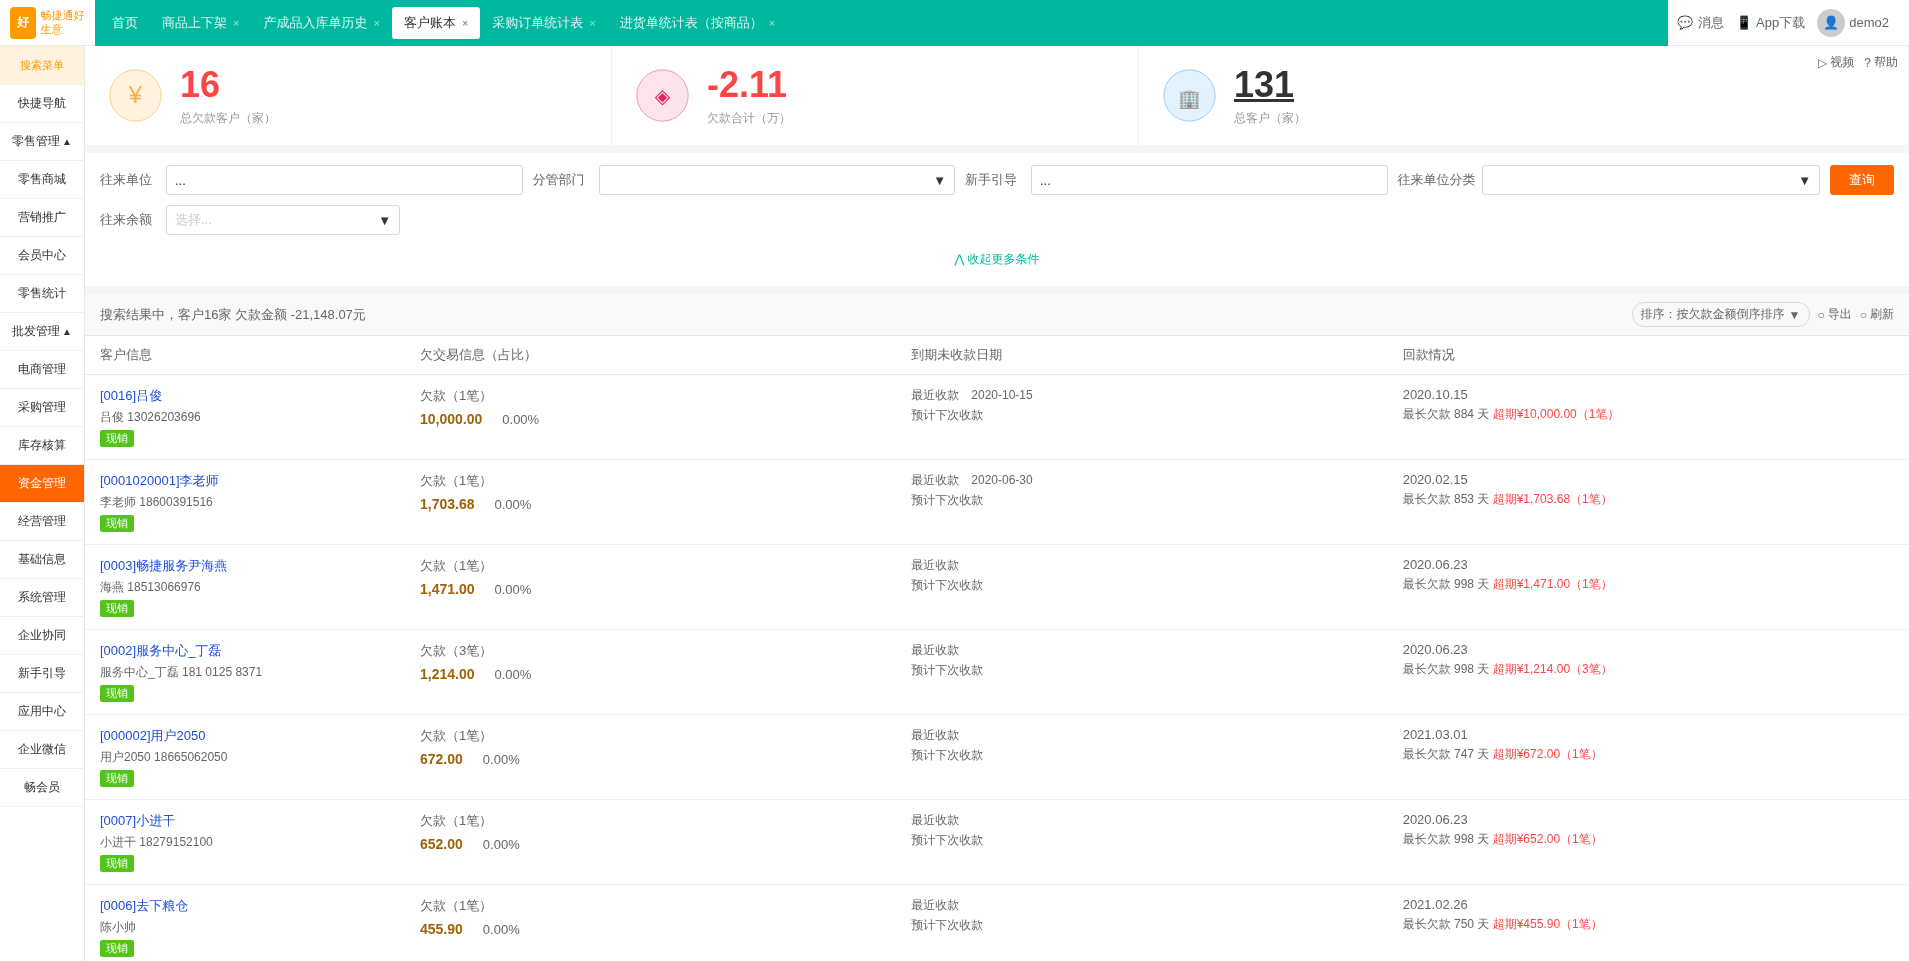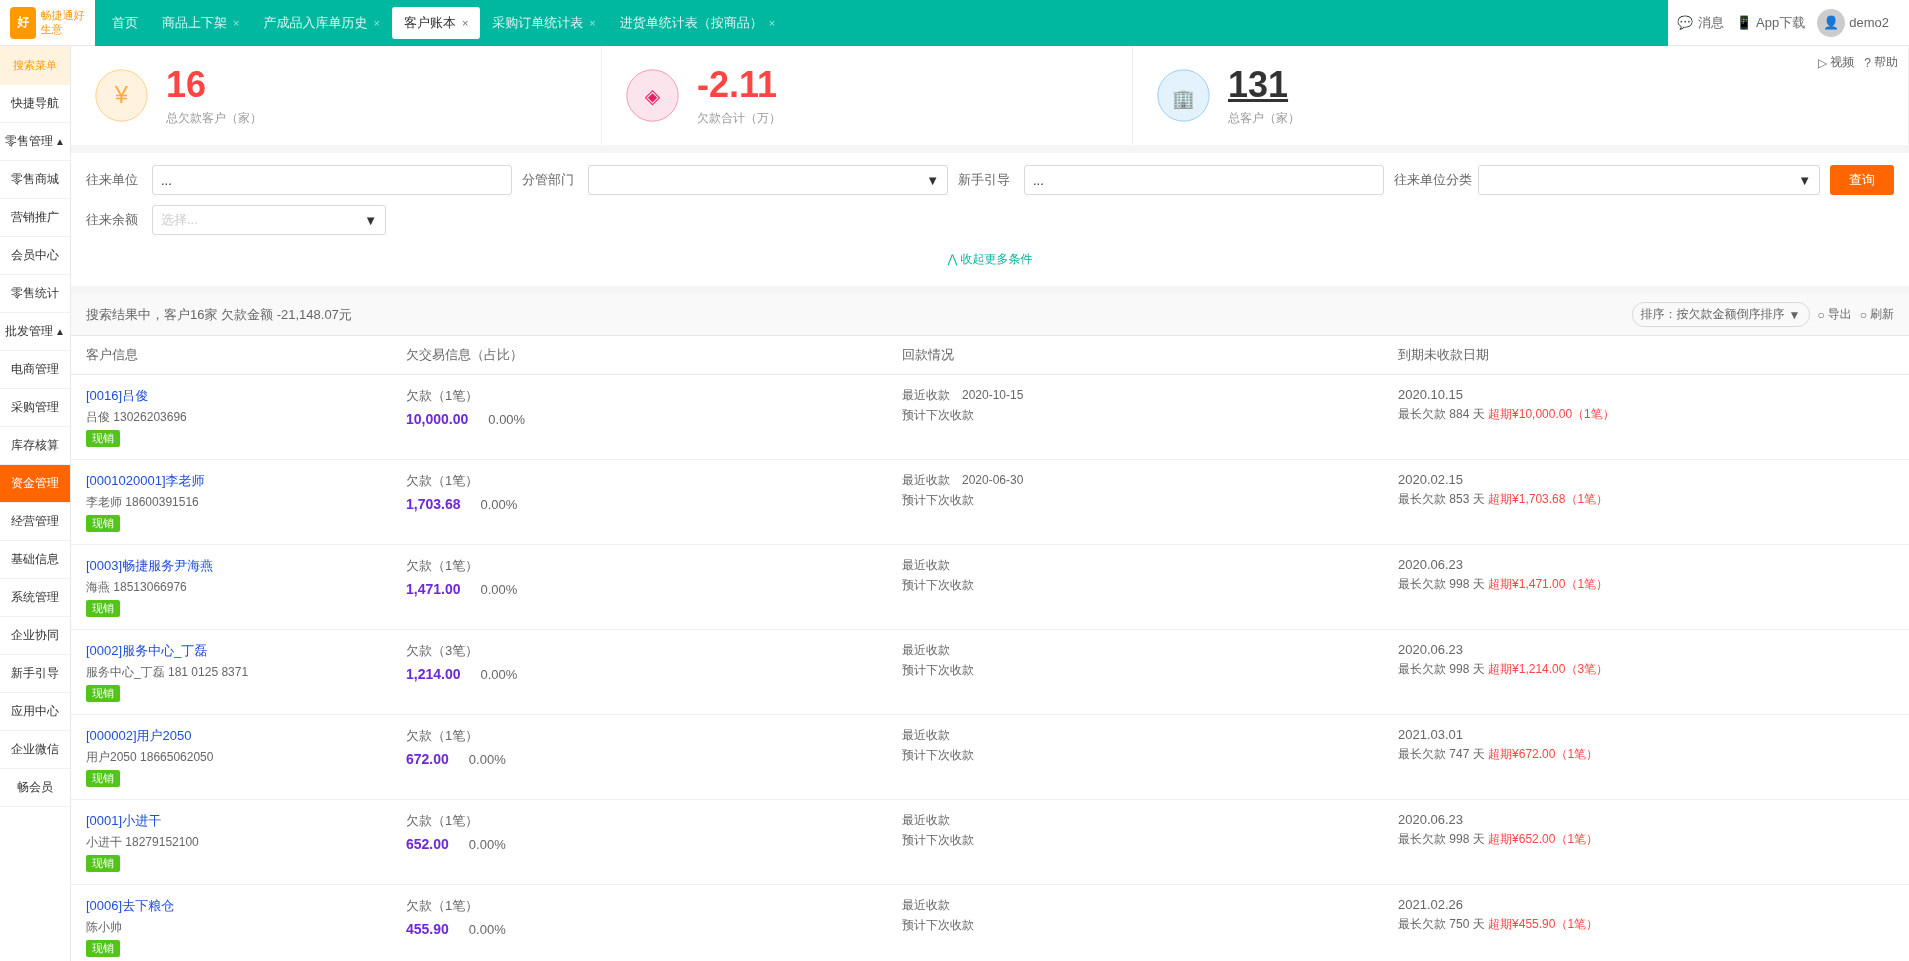--- a/index.html
+++ b/index.html
@@ -13,21 +13,21 @@
     .tab-bar { display: flex; align-items: center; flex: 1; background: #00b8a0; height: 46px; padding: 0 5px; }
     .tab-item { display: flex; align-items: center; padding: 0 12px; height: 32px; color: rgba(255,255,255,0.85); cursor: pointer; font-size: 13px; border-radius: 3px; white-space: nowrap; }
     .tab-item.active { background: #fff; color: #333; }
     .tab-item .close-x { margin-left: 6px; font-size: 11px; opacity: 0.7; }
     .top-right { display: flex; align-items: center; gap: 12px; padding: 0 10px; }
     .top-right-item { display: flex; align-items: center; gap: 4px; font-size: 13px; color: #666; cursor: pointer; }
     .avatar { width: 28px; height: 28px; border-radius: 50%; background: #ccc; overflow: hidden; display: flex; align-items: center; justify-content: center; }
     
     
     .layout { display: flex; height: calc(100vh - 46px); }
-    .sidebar { width: 71px; background: #fff; border-right: 1px solid #e8e8e8; display: flex; flex-direction: column; overflow-y: auto; }
+    .sidebar { width: 85px; background: #fff; border-right: 1px solid #e8e8e8; display: flex; flex-direction: column; overflow-y: auto; }
     .sidebar-search { padding: 8px 5px; background: #fff3e0; cursor: pointer; }
     .sidebar-item { padding: 10px 5px; text-align: center; cursor: pointer; font-size: 12px; color: #333; border-bottom: 1px solid #f0f0f0; }
     .sidebar-item.active { background: #ff6600; color: #fff; }
     .sidebar-item .arrow { font-size: 10px; margin-left: 2px; }
     
     
     .main-content { flex: 1; overflow-y: auto; background: #f5f5f5; }
     
     
     .stats-row { display: flex; background: #fff; margin-bottom: 8px; }
@@ -64,21 +64,21 @@
     .table-header { display: grid; grid-template-columns: 320px 1fr 1fr 1fr; padding: 10px 15px; border-bottom: 1px solid #e8e8e8; font-size: 13px; color: #666; font-weight: 500; }
     .table-row { display: grid; grid-template-columns: 320px 1fr 1fr 1fr; padding: 12px 15px; border-bottom: 1px solid #f0f0f0; align-items: start; }
     
     
     .customer-name { color: #1d4ed8; cursor: pointer; font-size: 13px; margin-bottom: 4px; }
     .customer-detail { font-size: 12px; color: #666; margin-bottom: 4px; }
     .customer-tag { display: inline-block; background: #52c41a; color: white; font-size: 11px; padding: 1px 6px; border-radius: 2px; }
     
     
     .debt-count { font-size: 13px; color: #666; margin-bottom: 6px; }
-    .debt-amount { color: #6d28d9; font-size: 14px; font-weight: bold; }
+    .debt-amount { color: #a16207; font-size: 14px; font-weight: bold; }
     .debt-ratio { font-size: 13px; color: #666; margin-left: 10px; }
     .debt-row { display: flex; align-items: baseline; gap: 10px; }
     
     
     .recovery-item { font-size: 12px; color: #666; margin-bottom: 3px; }
     
     
     .overdue-date { font-size: 13px; color: #666; margin-bottom: 4px; }
     .overdue-days { font-size: 12px; color: #666; }
     .overdue-amount { color: #ff4444; cursor: pointer; font-size: 12px; }
@@ -259,22 +259,22 @@
           <span>○</span>
           <span>刷新</span>
         </div>
       </div>
     </div>
 
     <div class="table-container">
       <div class="table-header" id="table-header">
           <div>客户信息</div>
           <div>欠交易信息（占比）</div>
+          <div>到期未收款日期</div>
           <div>回款情况</div>
-          <div>到期未收款日期</div>
         </div>
       <div id="table-body">
           <div class="table-row">
             <div>
     <div class="customer-name">[0016]吕俊</div>
     <div class="customer-detail">吕俊 13026203696</div>
     <span class="customer-tag">现销</span>
   </div>
             <div>
     <div class="debt-count">欠款（1笔）</div>
@@ -390,21 +390,21 @@
             <div>
     <div class="overdue-date">2021.03.01</div>
     <div>
       <span class="overdue-days">最长欠款 747 天 </span>
       <span class="overdue-amount">超期¥672.00（1笔）</span>
     </div>
   </div>
           </div>
           <div class="table-row">
             <div>
-    <div class="customer-name">[0001]小进干</div>
+    <div class="customer-name">[0007]小进干</div>
     <div class="customer-detail">小进干 18279152100</div>
     <span class="customer-tag">现销</span>
   </div>
             <div>
     <div class="debt-count">欠款（1笔）</div>
     <div class="debt-row">
       <span class="debt-amount">652.00</span>
       <span class="debt-ratio">0.00%</span>
     </div>
   </div>

